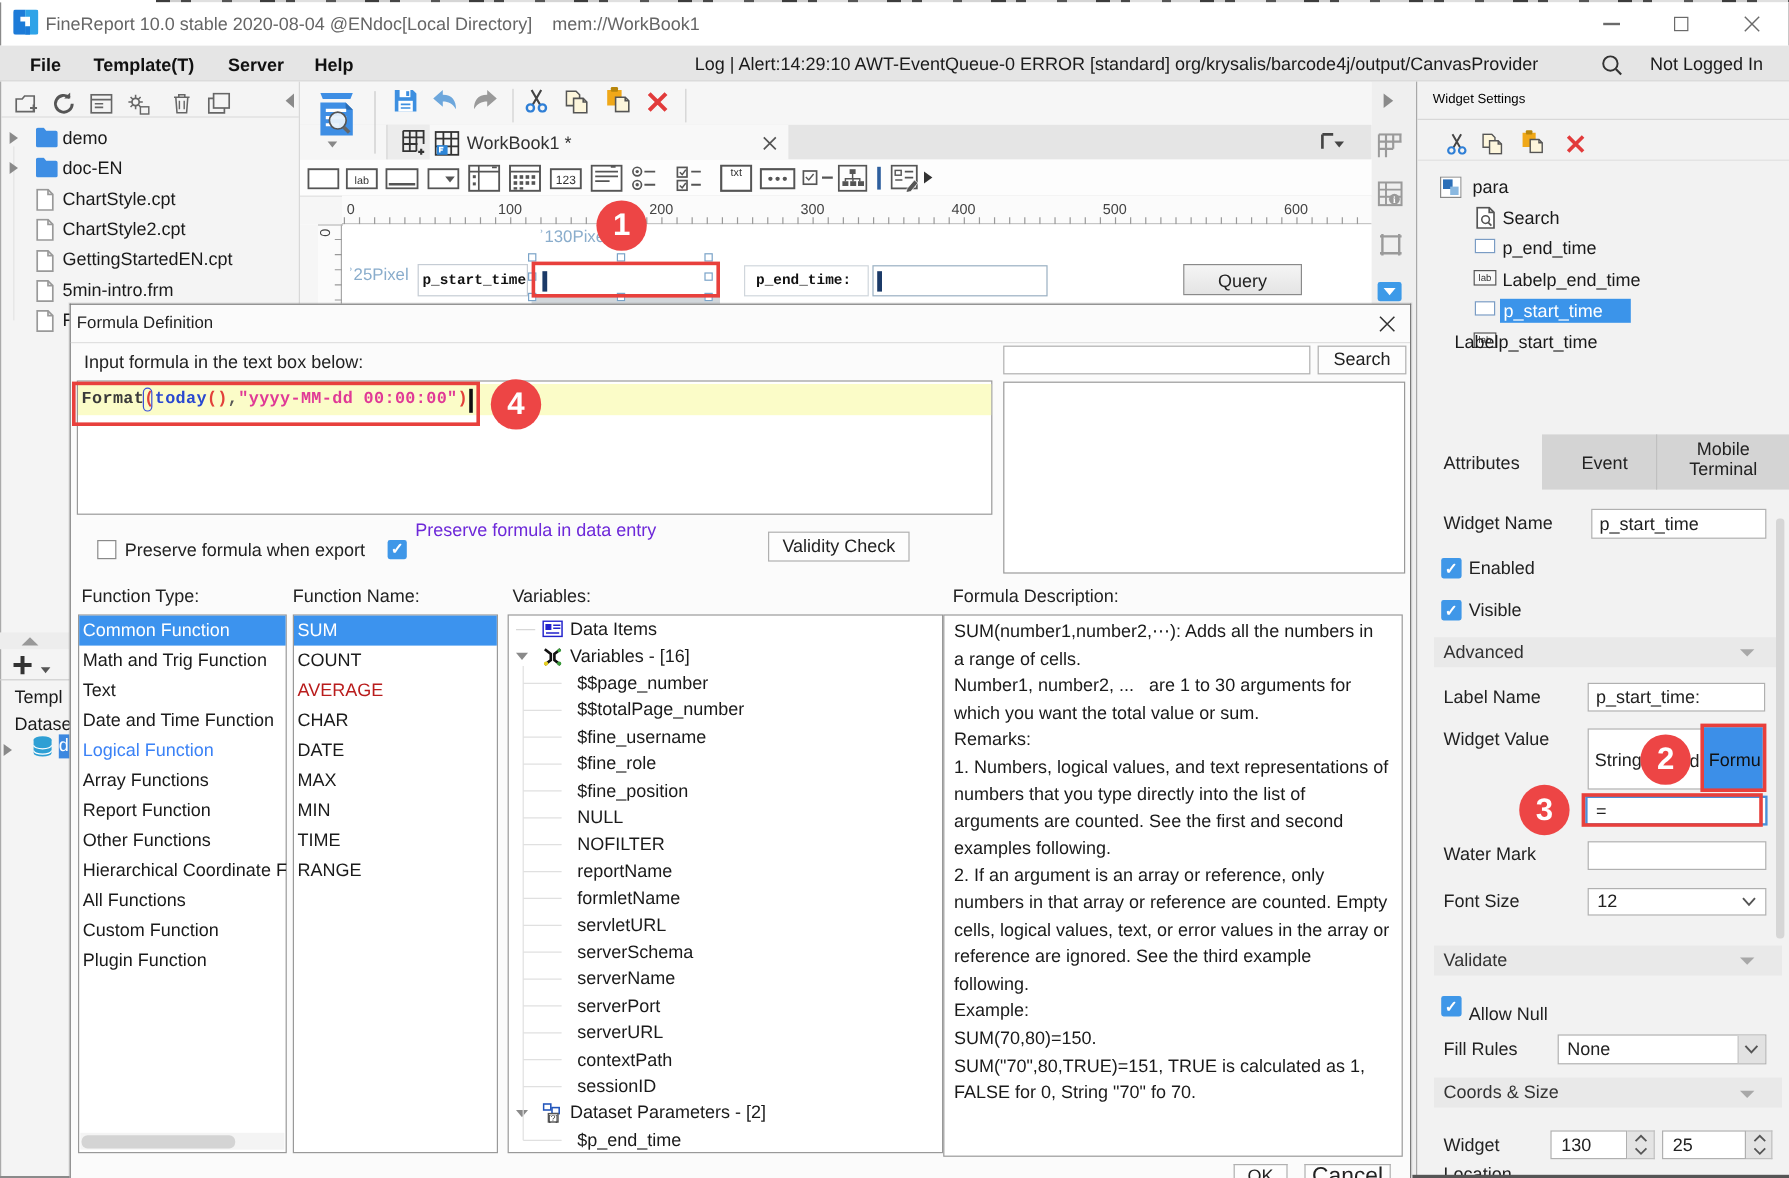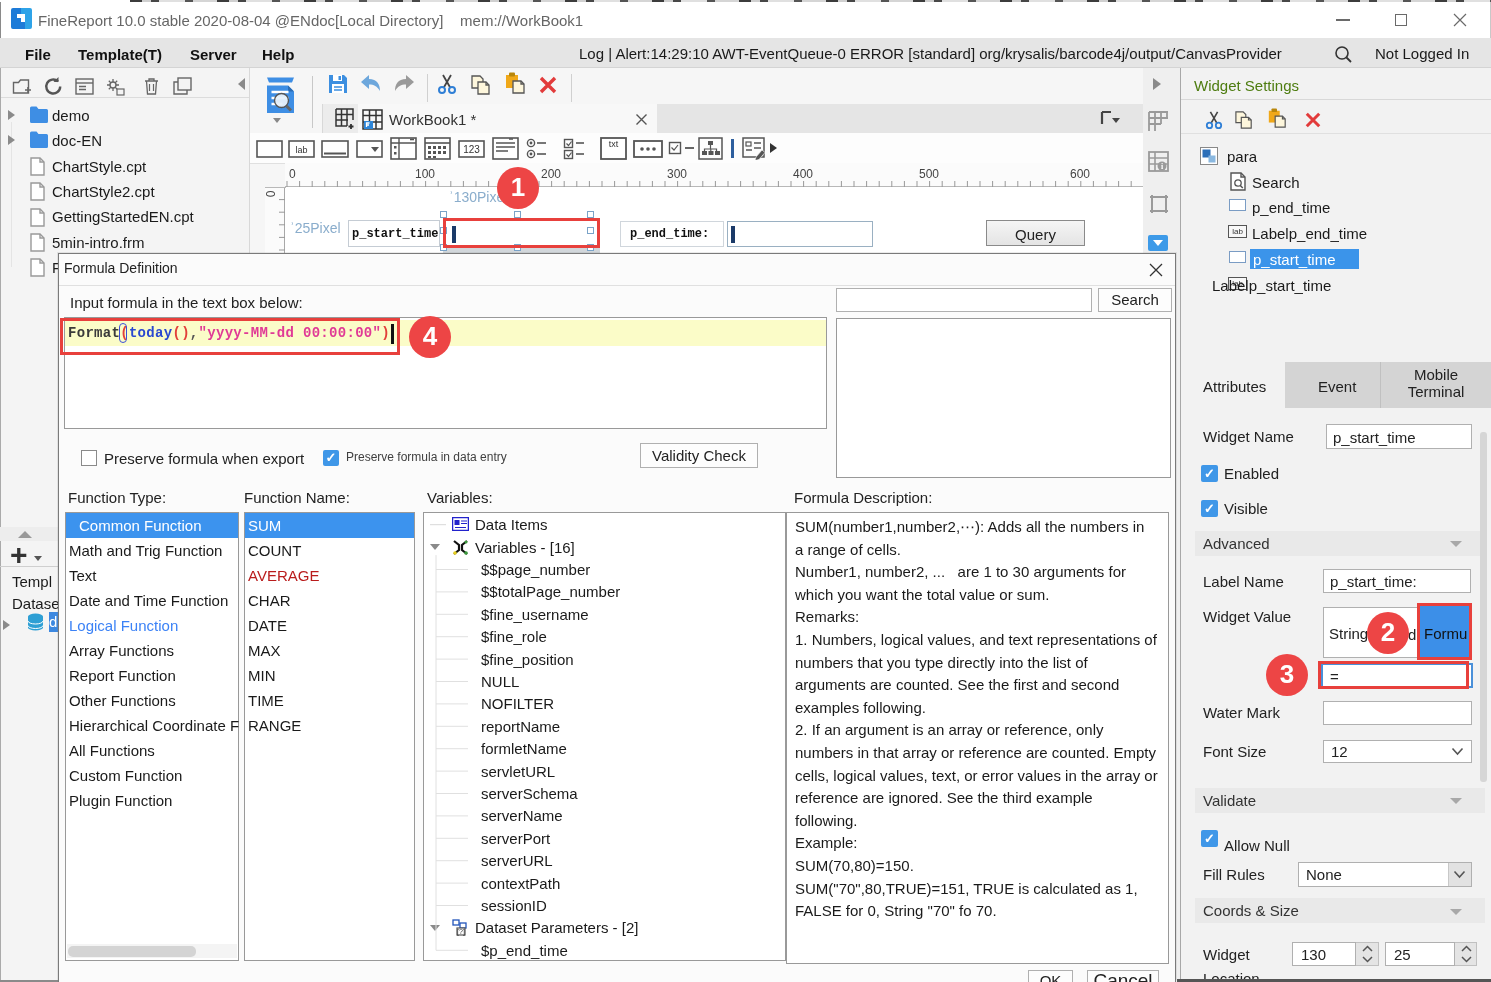--- a/index.html
+++ b/index.html
@@ -439,21 +439,21 @@
  <path d="M7 1 v19 M1 7 h19 M1 13 h19" stroke="#9a9a9a" stroke-width="1.6"></path>
  <circle cx="14" cy="15" r="4.5" fill="#9a9a9a"></circle>
     <text x="14" y="18.4" font-size="8" fill="#fff" text-anchor="middle" font-weight="bold" font-family="Liberation Serif">i</text>
 </svg>
 <svg class="abs" style="left:1149px;top:194px" width="20" height="20" viewBox="0 0 20 20">
  <path d="M3 1 v18 M17 1 v18 M1 3 h18 M1 17 h18" stroke="#9a9a9a" stroke-width="2"></path>
 </svg>
 <div class="abs" style="left:1148px;top:235px;width:20px;height:16px;background:#3d9ae8;border-radius:2px;"></div>
 <div class="abs" style="left:1153px;top:240px;width:0;height:0;border-left:5px solid transparent;border-right:5px solid transparent;border-top:6px solid #fff;"></div>
 <div class="abs" style="left:1180px;top:68px;width:311px;height:912px;background:#f2f2f2;border-left:1px solid #a8a8a8;"></div>
-<div class="abs" style="left:1194px;top:77px;font-size:15px;color:#4d7c0f;">Widget Settings</div>
+<div class="abs" style="left:1194px;top:77px;font-size:11px;color:#000000;">Widget Settings</div>
 <div class="abs" style="left:1181px;top:99px;width:310px;height:1px;background:#d8d8d8;"></div>
 <div class="abs" style="left:1181px;top:133px;width:310px;height:1px;background:#e0e0e0;"></div>
 <svg class="abs" style="left:1200px;top:147px" width="18" height="18" viewBox="0 0 18 18">
  <rect x="0.5" y="0.5" width="17" height="17" fill="#fff" stroke="#888" stroke-width="1"></rect>
  <rect x="2.5" y="2.5" width="8" height="8" fill="#2c6fb8"></rect>
  <rect x="8.5" y="8.5" width="7" height="7" fill="#8ab8e0"></rect>
 </svg>
 <div class="abs titem" style="left:1227px;top:148px;">para</div>
 <svg class="abs" style="left:1230px;top:172px" width="17" height="19" viewBox="0 0 17 19">
  <path d="M1 1 h10 l4 4 v13 h-14 z" fill="#fff" stroke="#555" stroke-width="1.4"></path>
@@ -567,28 +567,28 @@
 <div class="inp" style="left:836px;top:288px;width:256px;height:24px;"></div>
 <div class="abs" style="left:1098px;top:288px;width:74px;height:24px;background:#fdfdfd;border:1px solid #b0b0b0;font-size:15px;color:#222;text-align:center;line-height:22px;">Search</div>
 <div class="abs" style="left:64px;top:317px;width:763px;height:112px;background:#fff;border:1px solid #999;"></div>
 <div class="abs" style="left:65px;top:320px;width:761px;height:26px;background:#fbfcc8;"></div>
 <div class="abs mono" style="left:68px;top:325px;font-size:14px;font-weight:bold;white-space:pre;letter-spacing:0.3px;"><span style="color:#3a3a3a;">Format</span><span style="color:#e2403a;position:relative;">(<span style="position:absolute;left:-1px;top:-2px;width:8px;height:20px;border:1.5px solid #3b4fd8;border-radius:4px;"></span></span><span style="color:#2948d0;">today</span><span style="color:#e2403a;">()</span><span style="color:#555;">,</span><span style="color:#e03a96;">"yyyy-MM-dd 00:00:00"</span><span style="color:#e2403a;">)</span></div>
 <div class="abs" style="left:391px;top:324px;width:3px;height:20px;background:#111;"></div>
 <div class="abs" style="left:836px;top:318px;width:335px;height:160px;background:#fff;border:1px solid #999;"></div>
 <div class="abs" style="left:81px;top:450px;width:16px;height:16px;background:#fff;border:1px solid #8a8a8a;"></div>
 <div class="abs" style="left:104px;top:450px;font-size:15px;color:#222;">Preserve formula when export</div>
 <div class="cb" style="left:323px;top:450px;width:16px;height:16px;line-height:16px;">✓</div>
-<div class="abs" style="left:346px;top:450px;font-size:12px;color:#404040;">Preserve formula in data entry</div>
+<div class="abs" style="left:346px;top:434px;font-size:15px;color:#6d28d9;">Preserve formula in data entry</div>
 <div class="abs" style="left:640px;top:443px;width:118px;height:25px;background:#fdfdfd;border:1px solid #b0b0b0;font-size:15px;color:#222;text-align:center;line-height:23px;">Validity Check</div>
 <div class="abs" style="left:68px;top:489px;font-size:15px;color:#222;">Function Type:</div>
 <div class="abs" style="left:244px;top:489px;font-size:15px;color:#222;">Function Name:</div>
 <div class="abs" style="left:427px;top:489px;font-size:15px;color:#222;">Variables:</div>
 <div class="abs" style="left:794px;top:489px;font-size:15px;color:#222;">Formula Description:</div>
 <div class="abs" style="left:65px;top:512px;width:174px;height:449px;background:#fff;border:1px solid #999;"></div>
-<div class="abs" style="left:66px;top:513px;width:172px;height:25px;background:#3c93ee;color:#fff;font-size:15px;line-height:25px;padding-left:13px;white-space:nowrap;overflow:hidden;">Common Function</div>
+<div class="abs" style="left:66px;top:513px;width:172px;height:25px;background:#3c93ee;color:#fff;font-size:15px;line-height:25px;padding-left:3px;white-space:nowrap;overflow:hidden;">Common Function</div>
 <div class="abs" style="left:69px;top:542px;font-size:15px;color:#1a1a1a;white-space:nowrap;">Math and Trig Function</div>
 <div class="abs" style="left:69px;top:567px;font-size:15px;color:#1a1a1a;white-space:nowrap;">Text</div>
 <div class="abs" style="left:69px;top:592px;font-size:15px;color:#1a1a1a;white-space:nowrap;">Date and Time Function</div>
 <div class="abs" style="left:69px;top:617px;font-size:15px;color:#3b82f6;white-space:nowrap;">Logical Function</div>
 <div class="abs" style="left:69px;top:642px;font-size:15px;color:#1a1a1a;white-space:nowrap;">Array Functions</div>
 <div class="abs" style="left:69px;top:667px;font-size:15px;color:#1a1a1a;white-space:nowrap;">Report Function</div>
 <div class="abs" style="left:69px;top:692px;font-size:15px;color:#1a1a1a;white-space:nowrap;">Other Functions</div>
 <div class="abs" style="left:69px;top:717px;font-size:15px;color:#1a1a1a;white-space:nowrap;">Hierarchical Coordinate F</div>
 <div class="abs" style="left:69px;top:742px;font-size:15px;color:#1a1a1a;white-space:nowrap;">All Functions</div>
 <div class="abs" style="left:69px;top:767px;font-size:15px;color:#1a1a1a;white-space:nowrap;">Custom Function</div>

